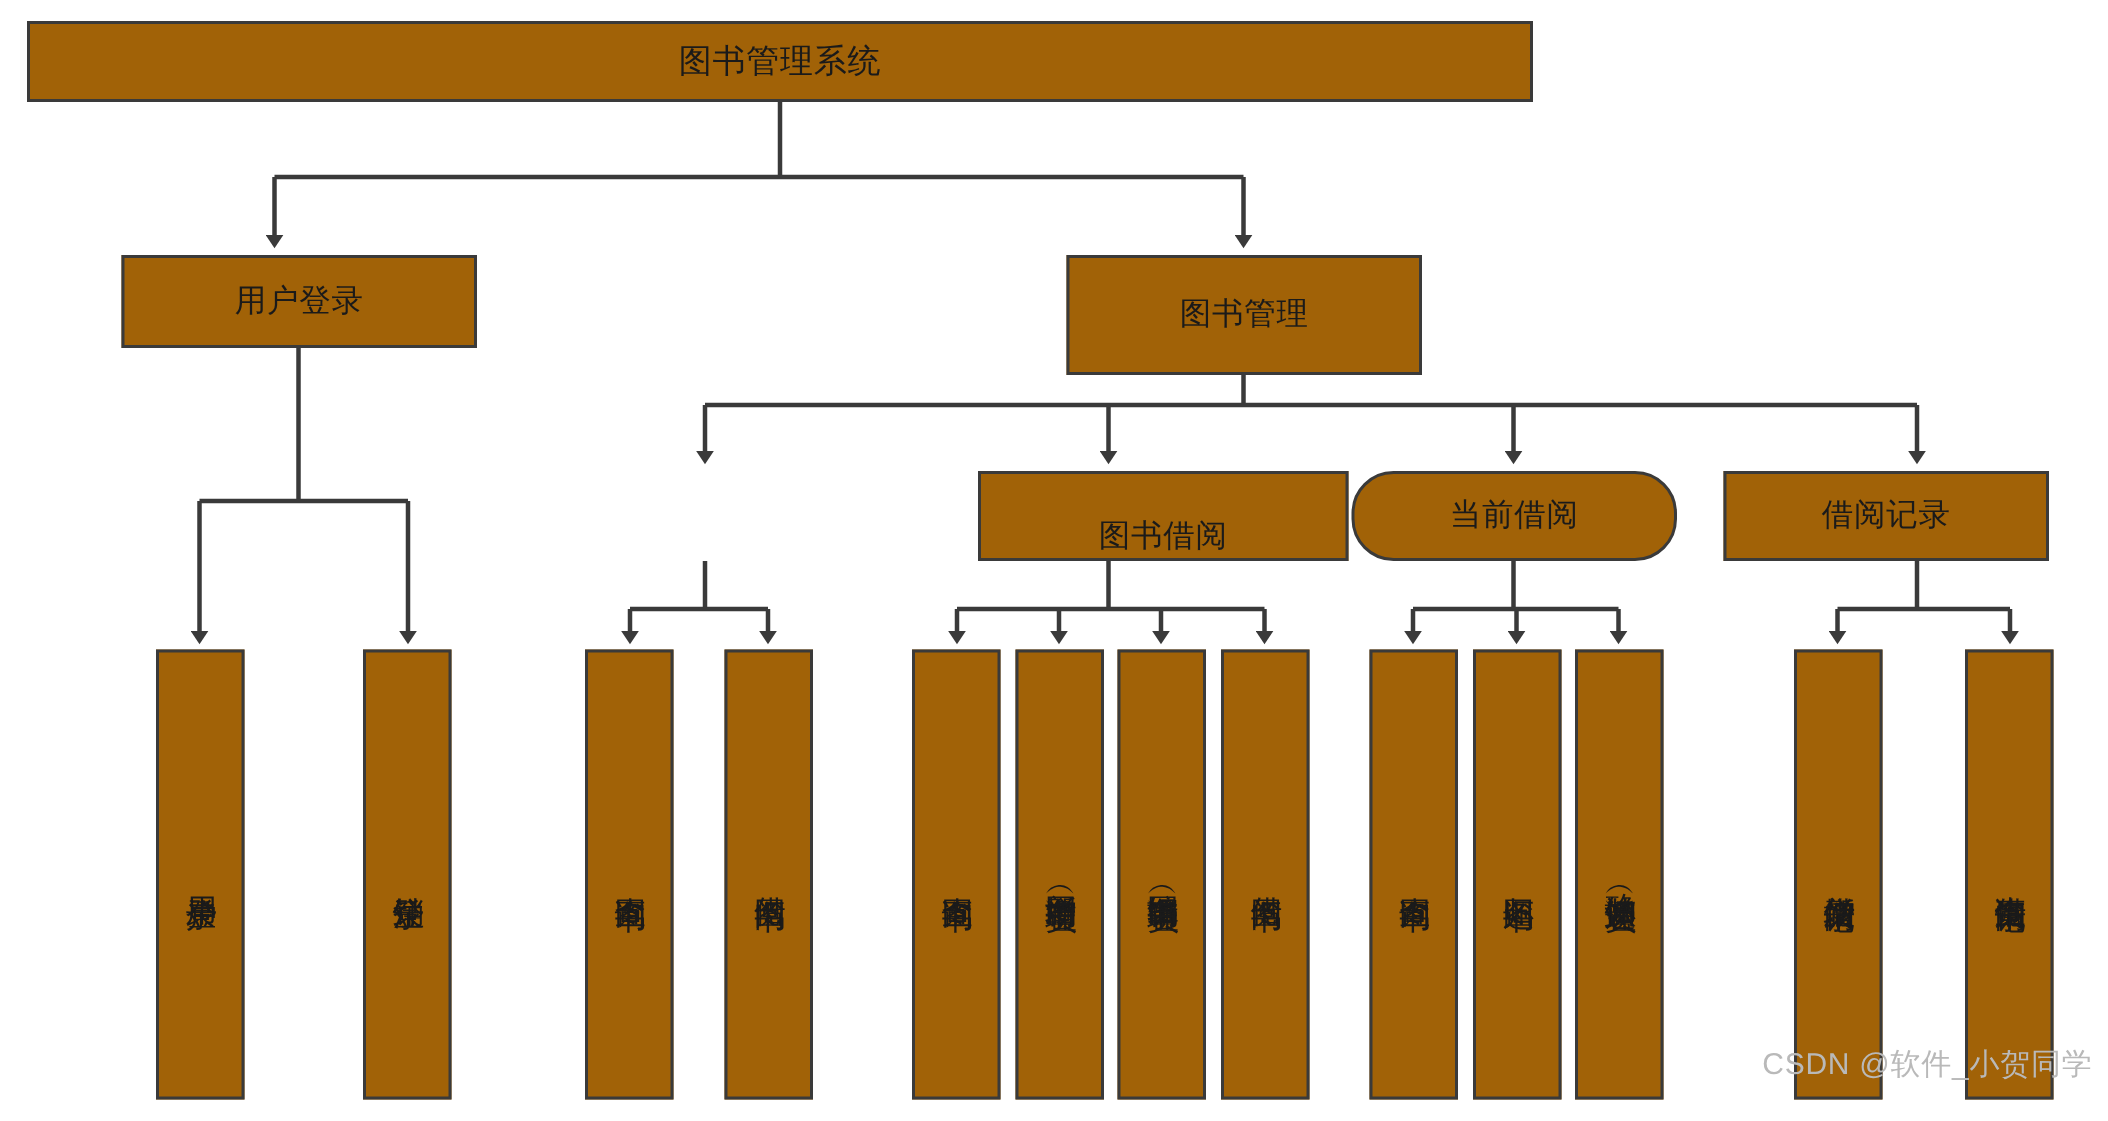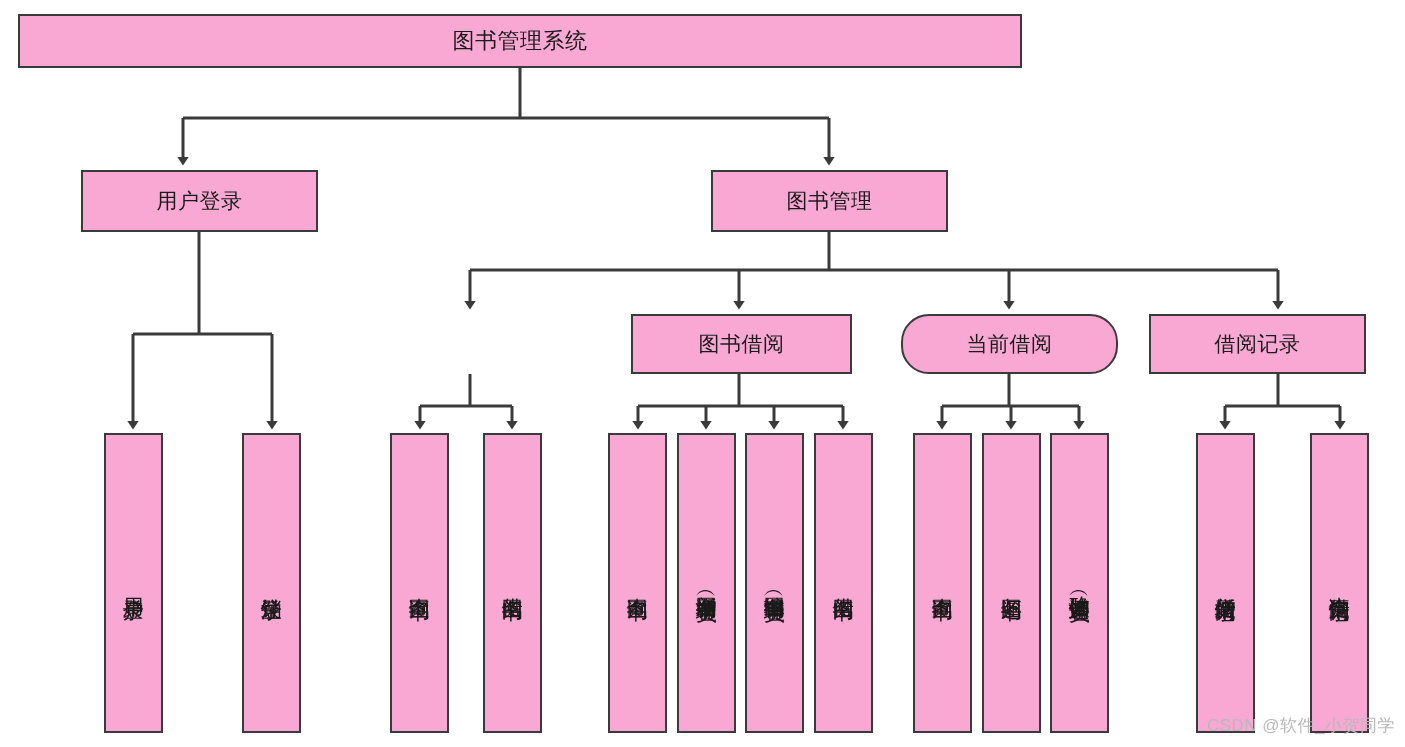--- a/index.html
+++ b/index.html
@@ -24,21 +24,21 @@
     position: absolute;
     left: 0;
     top: 0;
     width: 1405px;
     height: 747px;
     pointer-events: none;
   }
   .node {
     position: absolute;
     border: 2px solid #3a3a3a;
-    background: #f9a8d4;
+    background: #a16207;
     display: flex;
     align-items: center;
     justify-content: center;
     text-align: center;
     line-height: 1.32;
     color: #1a1a1a;
   }
   .node.horizontal {
     font-size: 21px;
     letter-spacing: 0.5px;
@@ -58,22 +58,22 @@
     display: block;
     white-space: pre-line;
   }
   .node.vertical .label {
     white-space: normal;
     max-height: 100%;
   }
   #watermark {
     position: absolute;
     right: 10px;
-    bottom: 10px;
-    font-size: 17px;
+    bottom: 24px;
+    font-size: 20px;
     color: #b9b9b9;
     letter-spacing: 0.5px;
     user-select: none;
   }
 </style>
 </head>
 <body>
 
 <div id="diagram-root">
 
@@ -127,25 +127,25 @@
     </g>
   </svg>
 
   <div class="node horizontal root" style="left:18px; top:14px; width:1004px; height:54px;">
     <span class="label">图书管理系统</span>
   </div>
 
   <div class="node horizontal" style="left:81px; top:170px; width:237px; height:62px;">
     <span class="label">用户登录</span>
   </div>
-  <div class="node horizontal" style="left:711px; top:170px; width:237px; height:62px;">
+  <div class="node horizontal" style="left:711px; top:170px; width:237px; height:80px;">
     <span class="label">图书管理</span>
   </div>
 
-  <div class="node horizontal" style="left:631px; top:314px; width:221px; height:60px;">
+  <div class="node horizontal" style="left:652px; top:314px; width:247px; height:60px;align-items:flex-end;">
     <span class="label">图书借阅</span>
   </div>
   <div class="node horizontal" style="left:901px; top:314px; width:217px; height:60px;border-radius:28px;">
     <span class="label">当前借阅</span>
   </div>
   <div class="node horizontal" style="left:1149px; top:314px; width:217px; height:60px;">
     <span class="label">借阅记录</span>
   </div>
 
   <div class="node vertical" style="left:104px; top:433px; width:59px; height:300px;">

